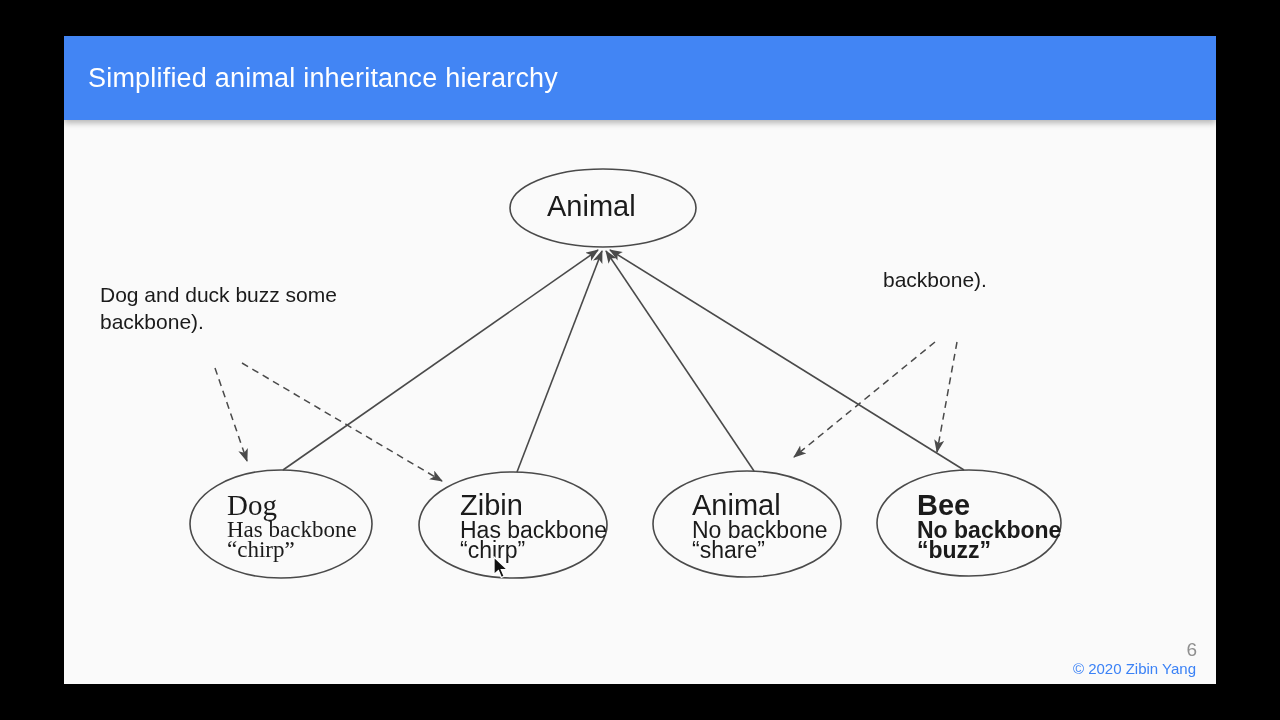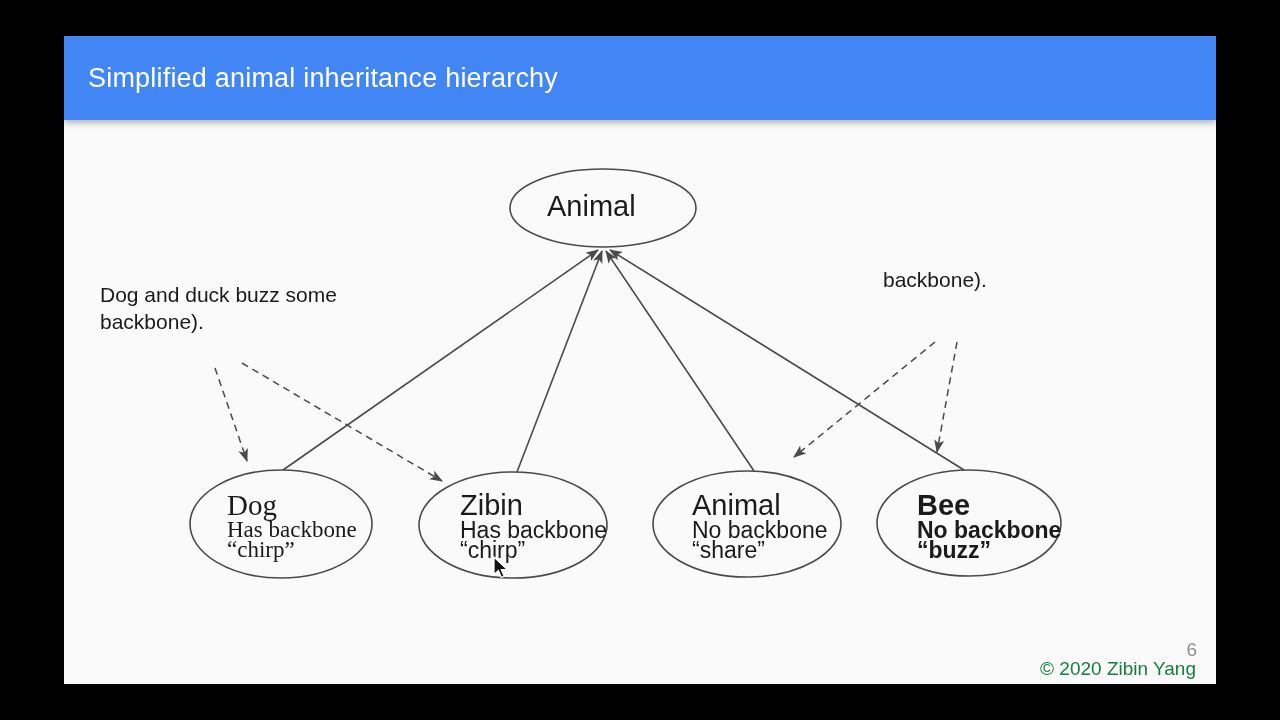--- a/index.html
+++ b/index.html
@@ -14,22 +14,22 @@
   .title { color:#fff; font-size:27px; padding-left:24px; letter-spacing:0.2px; }
   .content { position:absolute; left:0; top:84px; width:1152px; height:564px; z-index:1; }
   svg.diagram { position:absolute; left:0; top:0; }
   .node-label { position:absolute; color:#1b1b1b; white-space:nowrap; }
   .nname { font-size:29px; line-height:29px; }
   .nattr { font-size:23px; line-height:20px; }
   .annotation { position:absolute; color:#1b1b1b; font-size:21px; line-height:27px;
                 white-space:nowrap; }
   .page-num { position:absolute; right:19px; top:603px; font-size:19px;
               line-height:22px; color:#8f8f8f; }
-  .copyright { position:absolute; right:20px; top:624px; font-size:19px;
-               line-height:18px; color:#15803d; }
+  .copyright { position:absolute; right:20px; top:624px; font-size:15px;
+               line-height:18px; color:#3b82f6; }
   .cursor { position:absolute; left:429px; top:436px; width:17px; height:25px; }
 </style>
 </head>
 <body>
 
 <div class="frame">
   <div class="slide">
 
     <div class="header">
       <div class="title">Simplified animal inheritance hierarchy</div>

